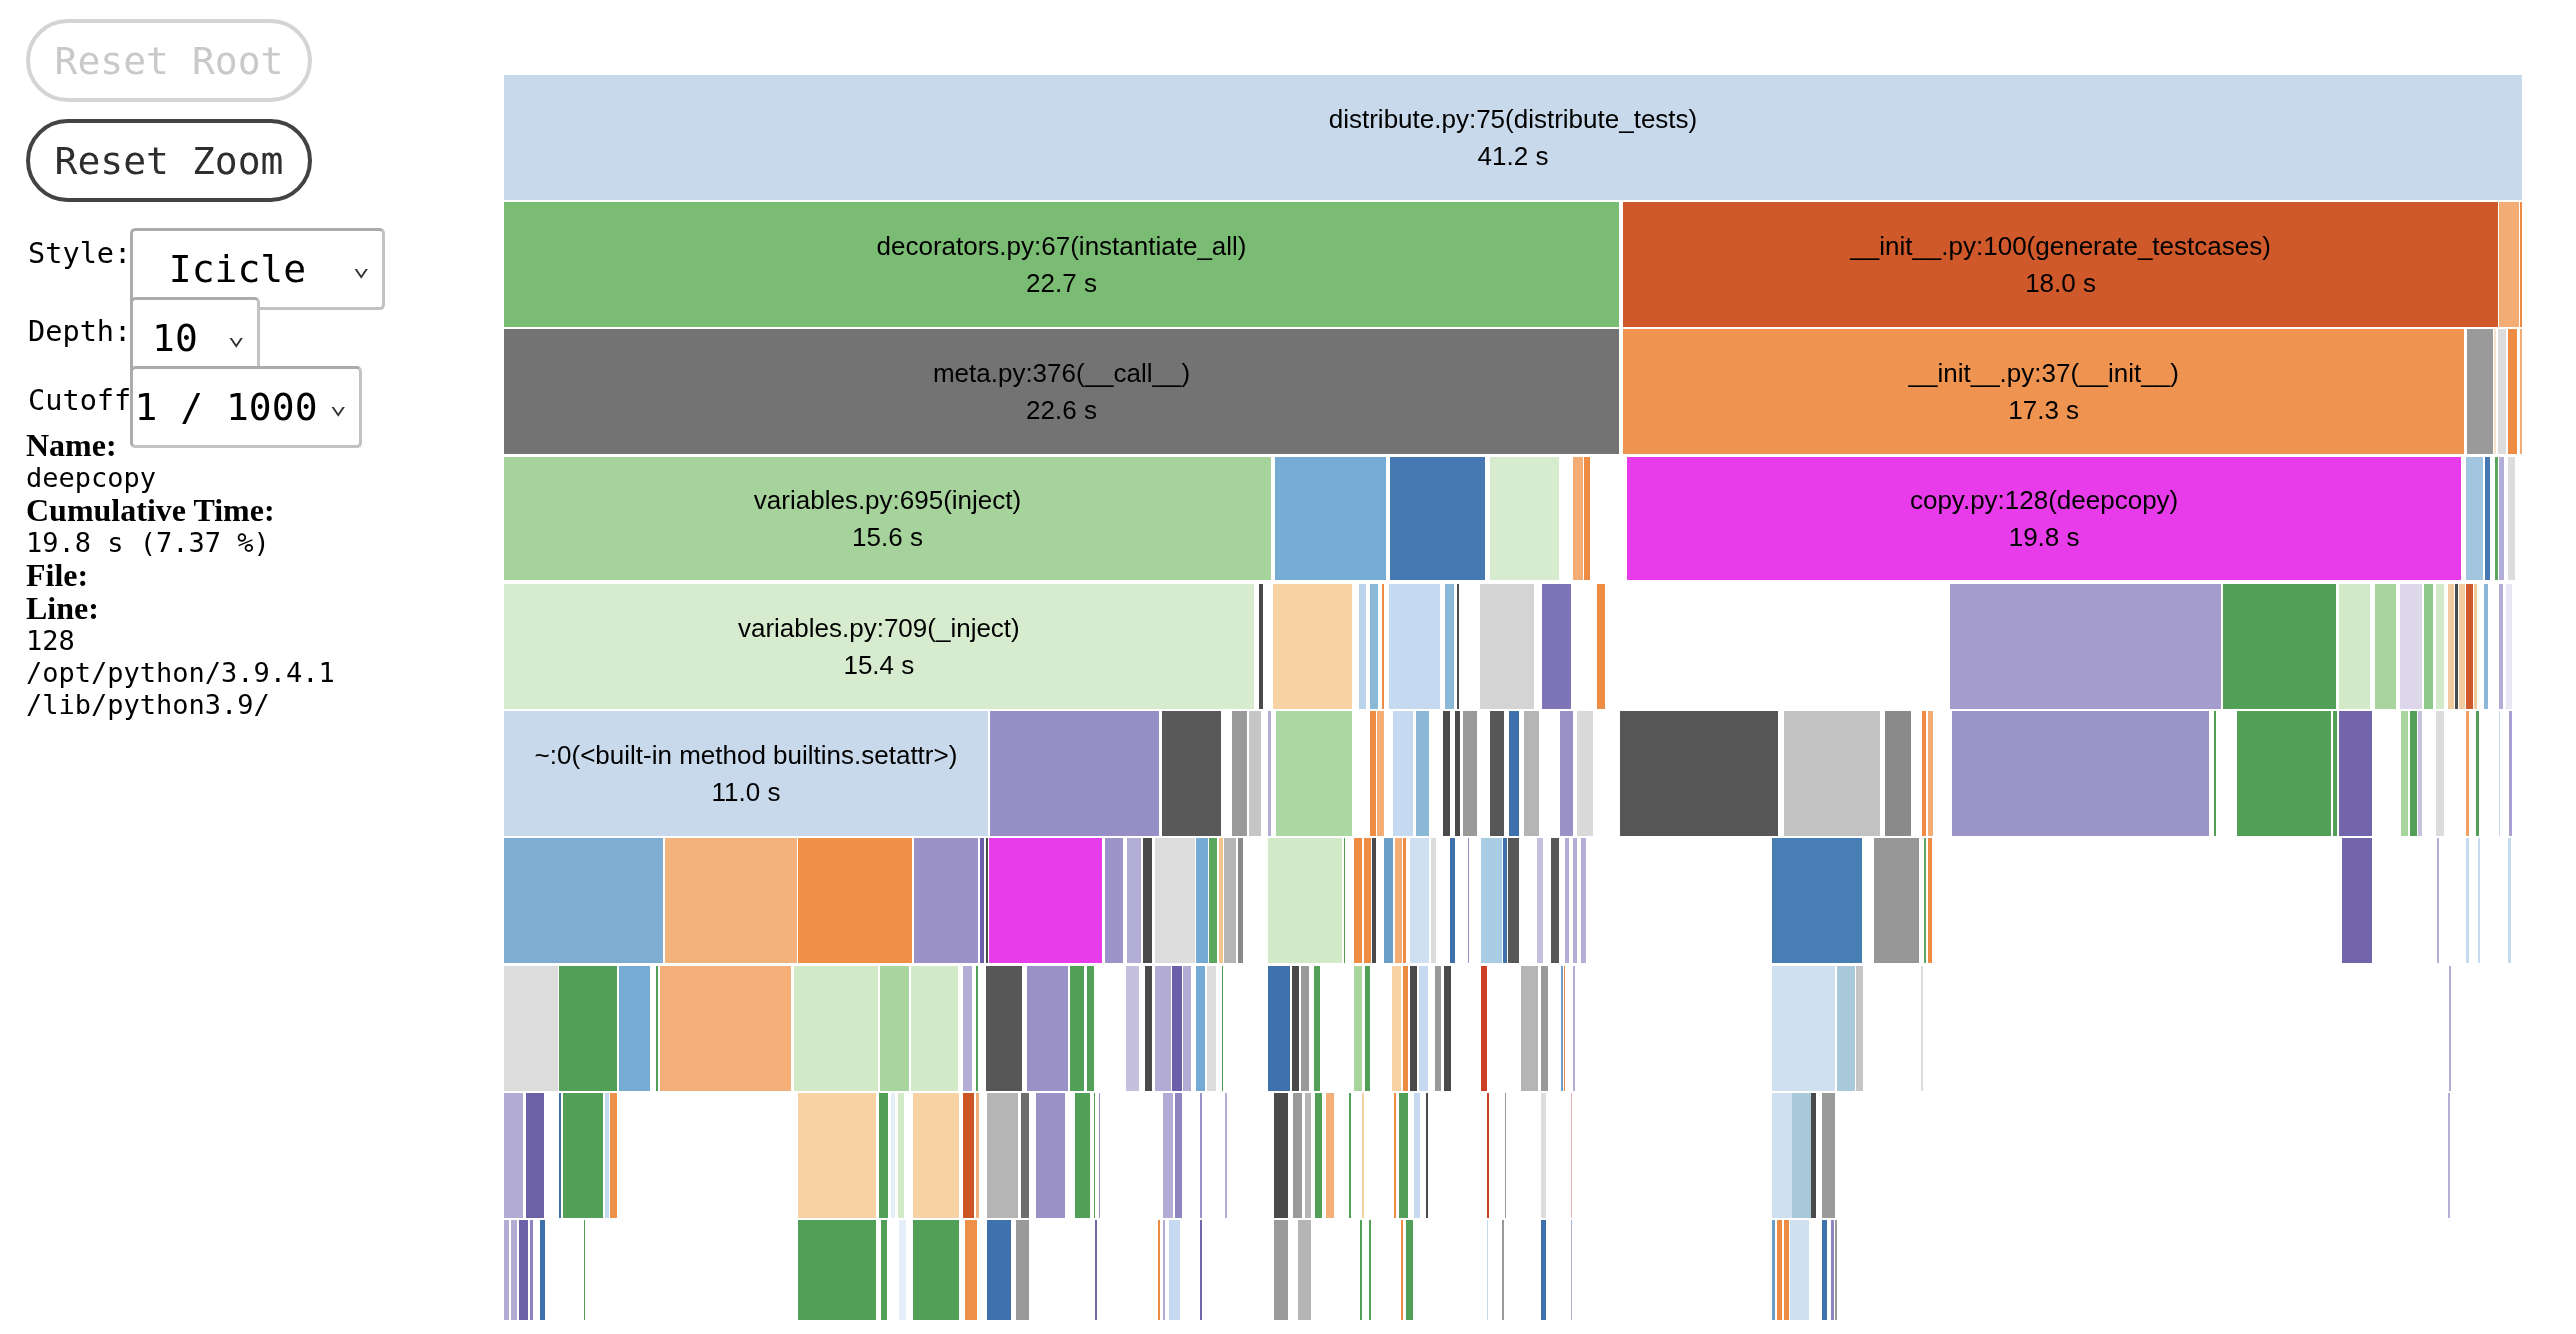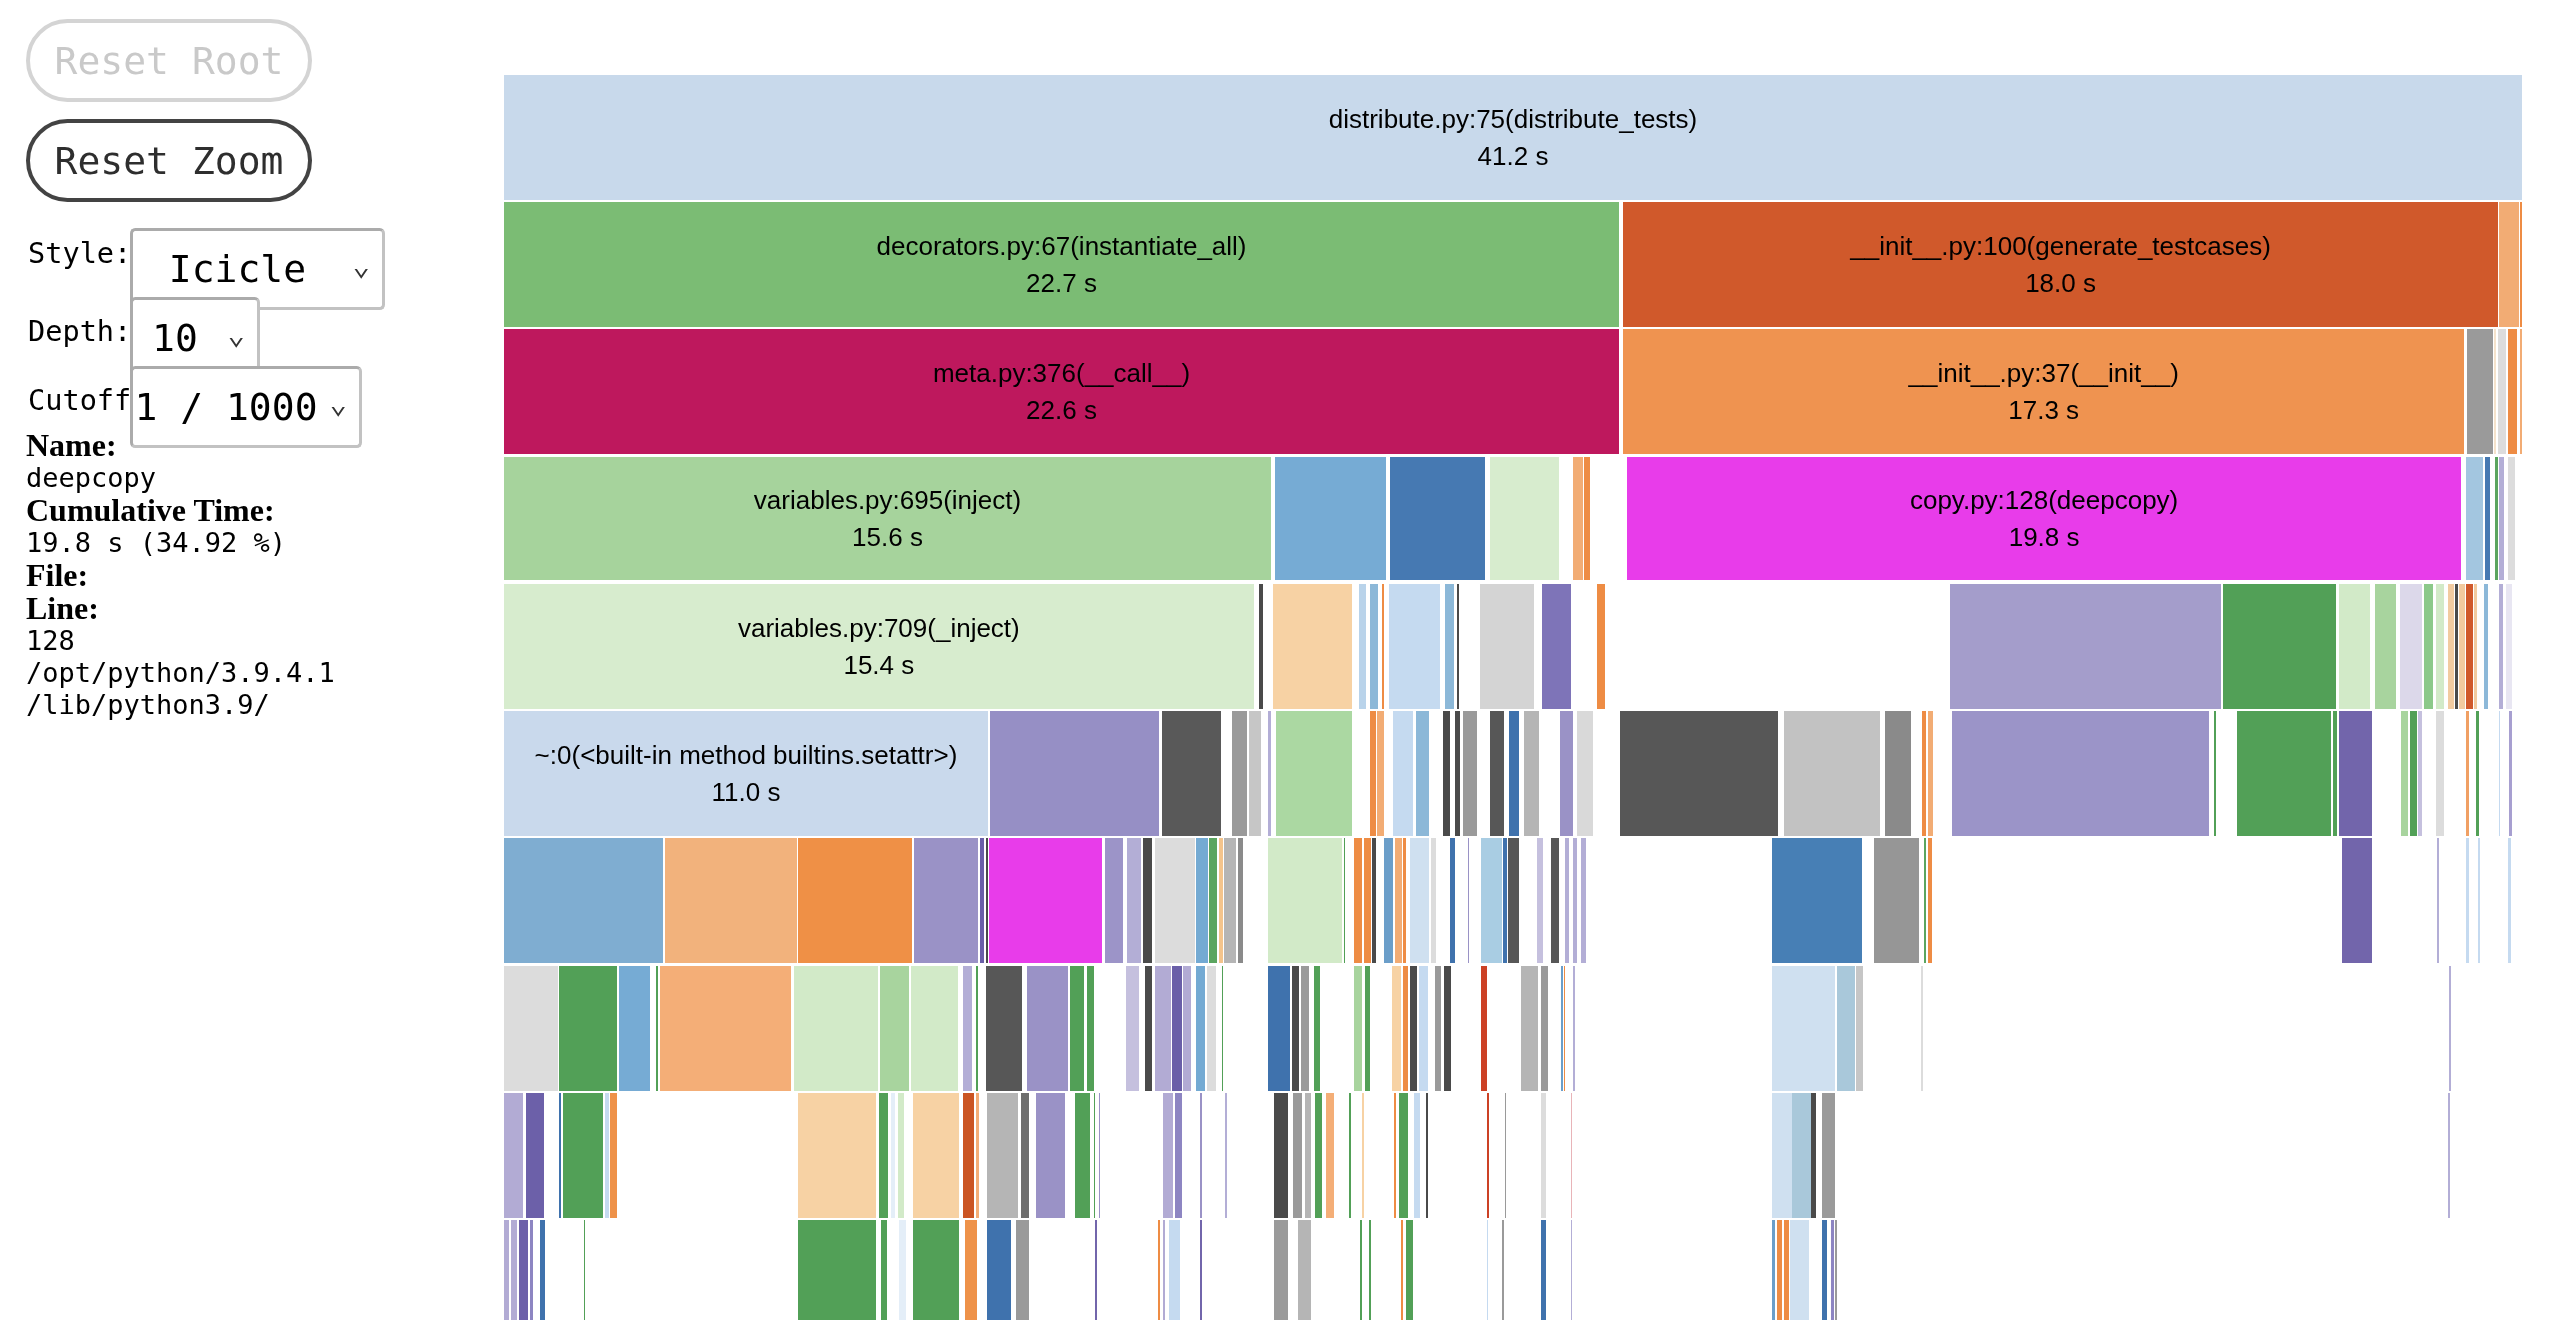--- a/index.html
+++ b/index.html
@@ -60,21 +60,21 @@
   <div class="ctl-label" style="top:383px;">Cutoff:</div>
   <div class="sel" style="top:366px;width:232px;">
     <span class="val">1 / 1000</span>
     <span class="chev">⌄</span>
   </div>
 
   <div class="stats">
     <div class="stat-label">Name:</div>
     <div class="stat-value">deepcopy</div>
     <div class="stat-label">Cumulative Time:</div>
-    <div class="stat-value">19.8 s (34.92 %)</div>
+    <div class="stat-value">19.8 s (7.37 %)</div>
     <div class="stat-label">File:</div>
     <div class="stat-label">Line:</div>
     <div class="stat-value">128</div>
     <div class="stat-value">/opt/python/3.9.4.1
 /lib/python3.9/</div>
   </div>
 
   <div class="chart">
       <div class="frow" style="top: 0px; height: 125px;">
         <div class="seg" style="left: 0%; width: 100%; background: rgb(200, 217, 235);">
@@ -88,21 +88,21 @@
           <div class="seg-time">22.7 s</div>
         </div>
         <div class="seg" style="left: 55.4698%; width: 43.329%; background: rgb(208, 89, 43);">
           <div class="seg-name">__init__.py:100(generate_testcases)</div>
           <div class="seg-time">18.0 s</div>
         </div>
         <div class="seg" style="left: 98.8417%; width: 0.986701%; background: rgb(242, 172, 116);"></div>
         <div class="seg" style="left: 99.9142%; width: 0.0858%; background: rgb(238, 140, 68);"></div>
       </div>
       <div class="frow" style="top: 254px; height: 125px;">
-        <div class="seg" style="left: 0%; width: 55.2553%; background: #be185d;">
+        <div class="seg" style="left: 0%; width: 55.2553%; background: #737373;">
           <div class="seg-name">meta.py:376(__call__)</div>
           <div class="seg-time">22.6 s</div>
         </div>
         <div class="seg" style="left: 55.4698%; width: 41.6559%; background: rgb(239, 147, 80);">
           <div class="seg-name">__init__.py:37(__init__)</div>
           <div class="seg-time">17.3 s</div>
         </div>
         <div class="seg" style="left: 97.2544%; width: 1.3299%; background: rgb(154, 154, 154);"></div>
         <div class="seg" style="left: 98.6272%; width: 0.0858%; background: rgb(245, 227, 204);"></div>
         <div class="seg" style="left: 98.7988%; width: 0.429%; background: rgb(220, 220, 220);"></div>

